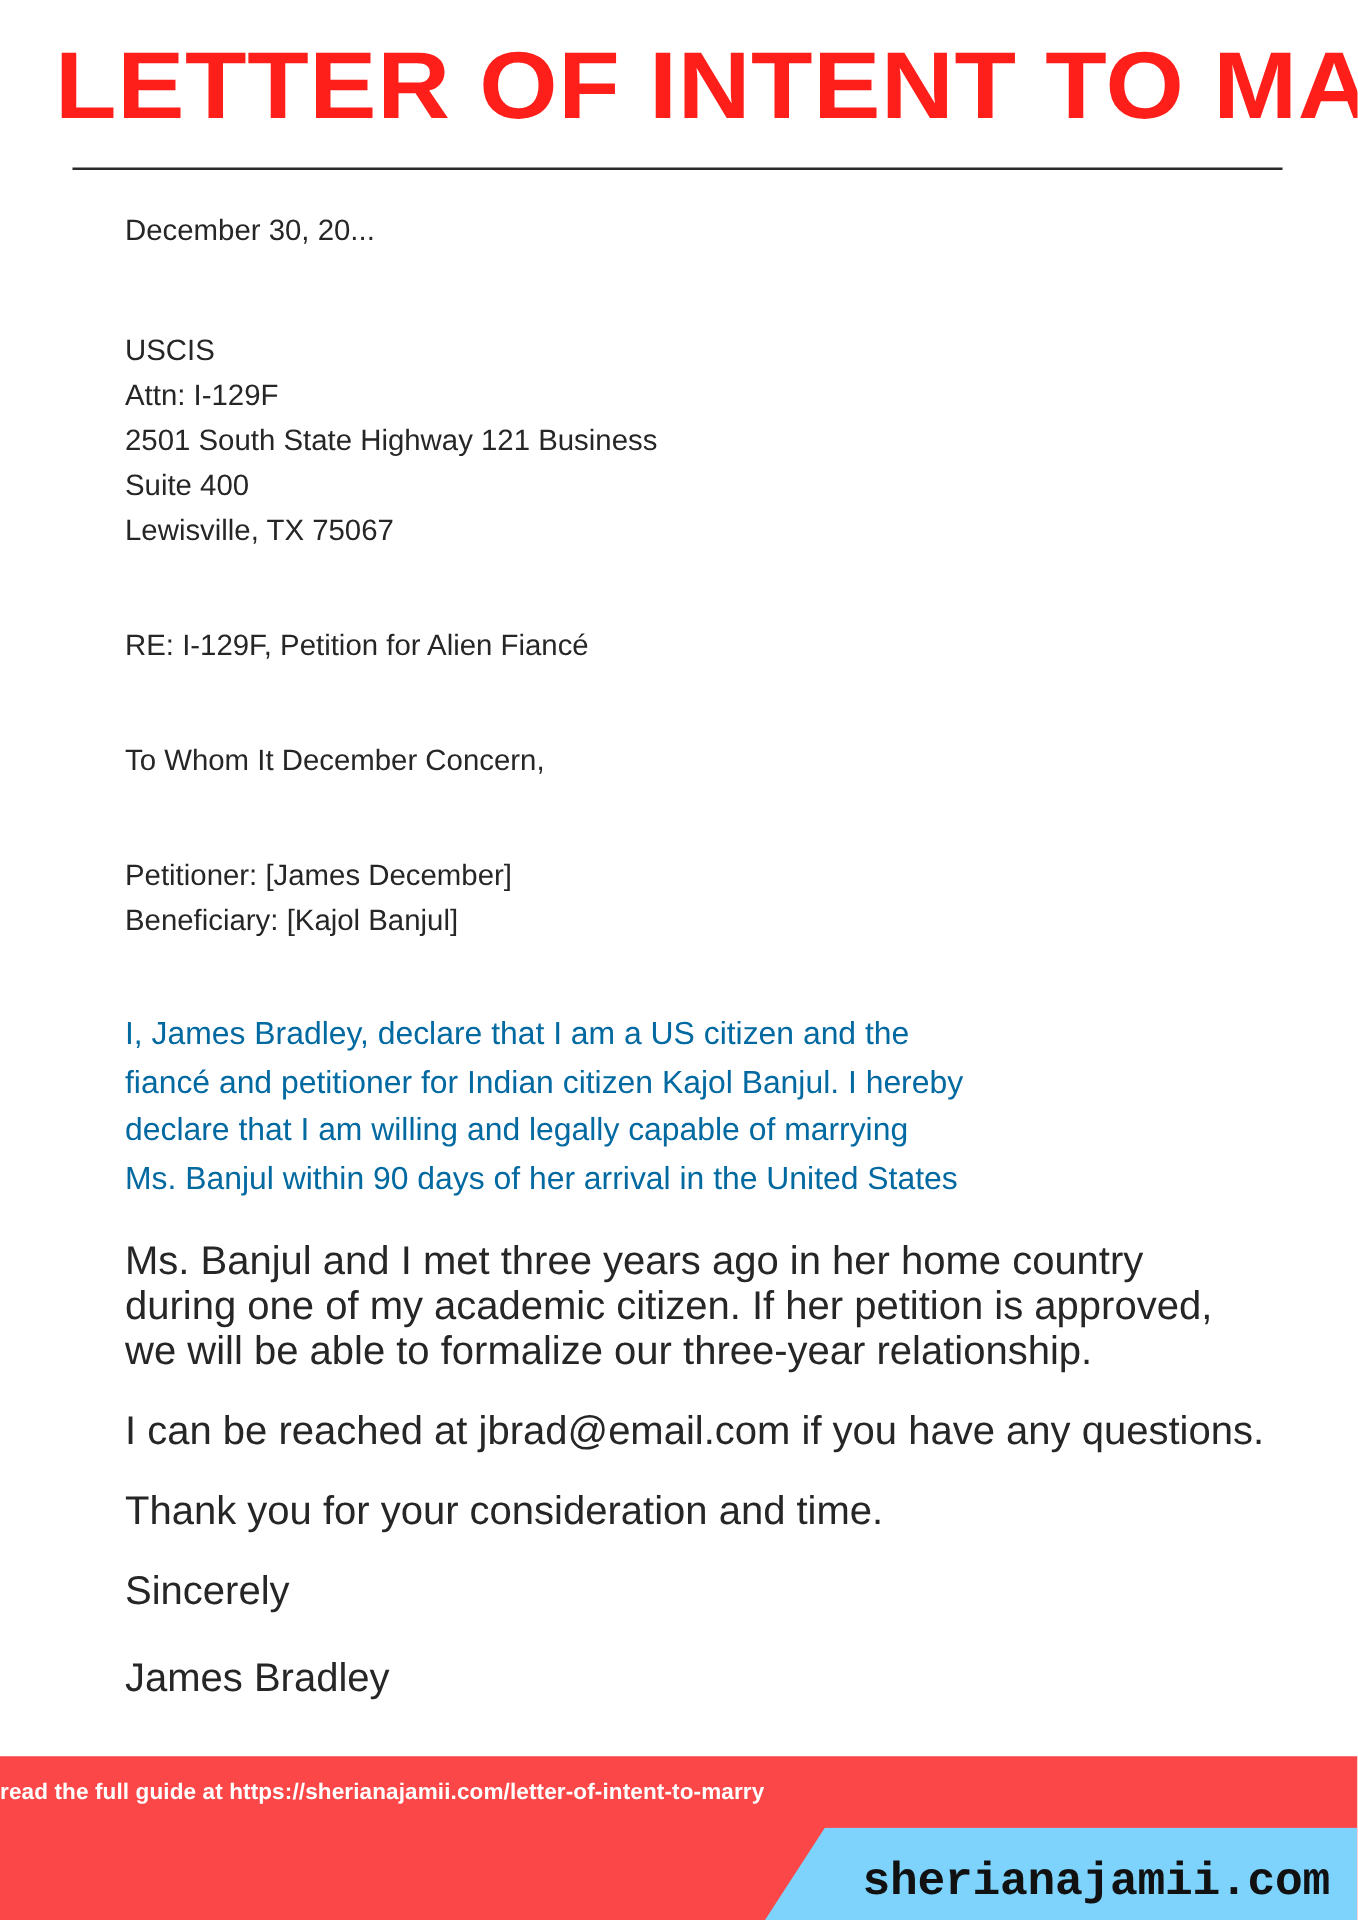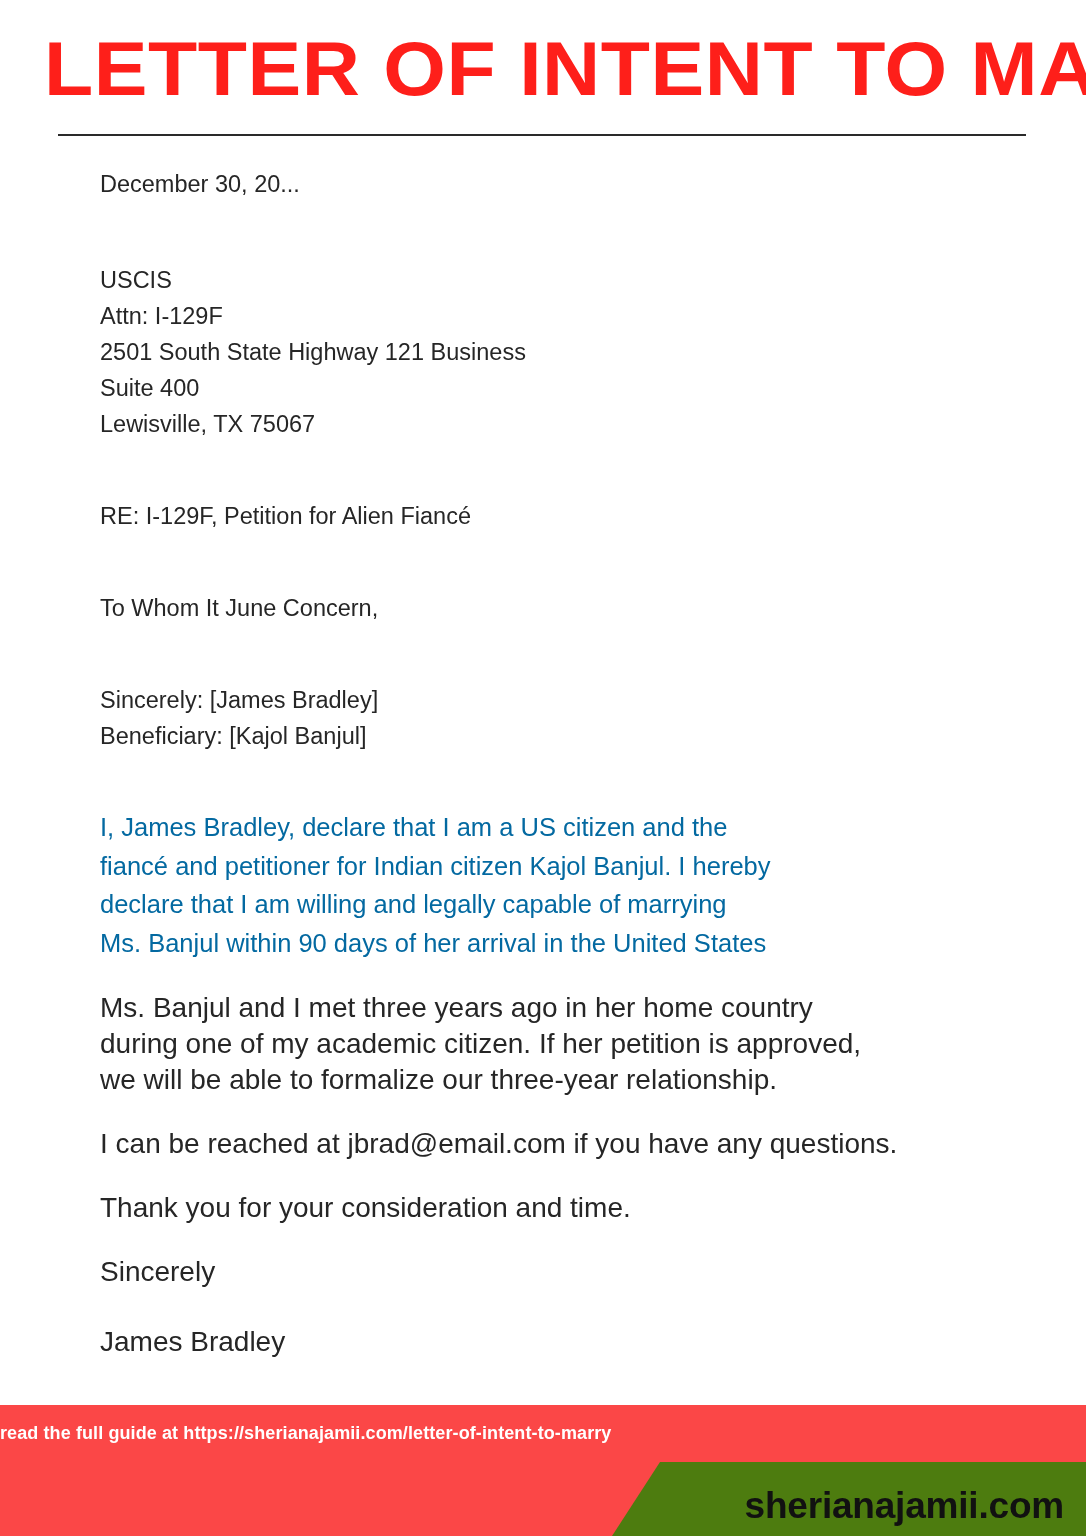--- a/index.html
+++ b/index.html
@@ -78,21 +78,21 @@
   .para {
     font-size: 25.5px;
     line-height: 38.5px;
     font-weight: 400;
     color: #0369a1;
     margin: 0;
   }
   .para span { display: block; white-space: pre; }
 
   .para-sm {
-    font-size: 28px;
+    font-size: 32px;
     line-height: 36px;
     font-weight: 400;
     color: #262626;
     margin: 0;
   }
   .para-sm span { display: block; white-space: pre; }
 
   
   .gap-a { height: 34px; }
   .gap-b { height: 30px; }
@@ -121,22 +121,23 @@
     letter-spacing: 0.1px;
   }
 
   
   .brand-wedge {
     position: absolute;
     left: 612px;
     top: 57px;
     width: 474px;
     height: 74px;
-    background: #4d7c0f;
+    background: #7dd3fc;
     clip-path: polygon(48px 0, 474px 0, 474px 74px, 0 74px);
+    font-family: Liberation Mono, monospace;
   }
   .brand-text {
     position: absolute;
     right: 22px;
     bottom: 8px;
     font-size: 37px;
     line-height: 44px;
     font-weight: 700;
     color: #111111;
     letter-spacing: -0.2px;
@@ -171,27 +172,27 @@
 
     <div class="gap-b"></div>
 
     <div class="block">
       <div class="line">RE: I-129F, Petition for Alien Fiancé</div>
     </div>
 
     <div class="gap-b"></div>
 
     <div class="block">
-      <div class="line">To Whom It June Concern,</div>
+      <div class="line">To Whom It December Concern,</div>
     </div>
 
     <div class="gap-b"></div>
 
     <div class="block">
-      <div class="line">Sincerely: [James Bradley]</div>
+      <div class="line">Petitioner: [James December]</div>
       <div class="line">Beneficiary: [Kajol Banjul]</div>
     </div>
 
     <div class="gap-c"></div>
 
     <p class="para">
       <span>I, James Bradley, declare that I am a US citizen and the</span>
       <span>fiancé and petitioner for Indian citizen Kajol Banjul. I hereby</span>
       <span>declare that I am willing and legally capable of marrying</span>
       <span>Ms. Banjul within 90 days of her arrival in the United States</span>

